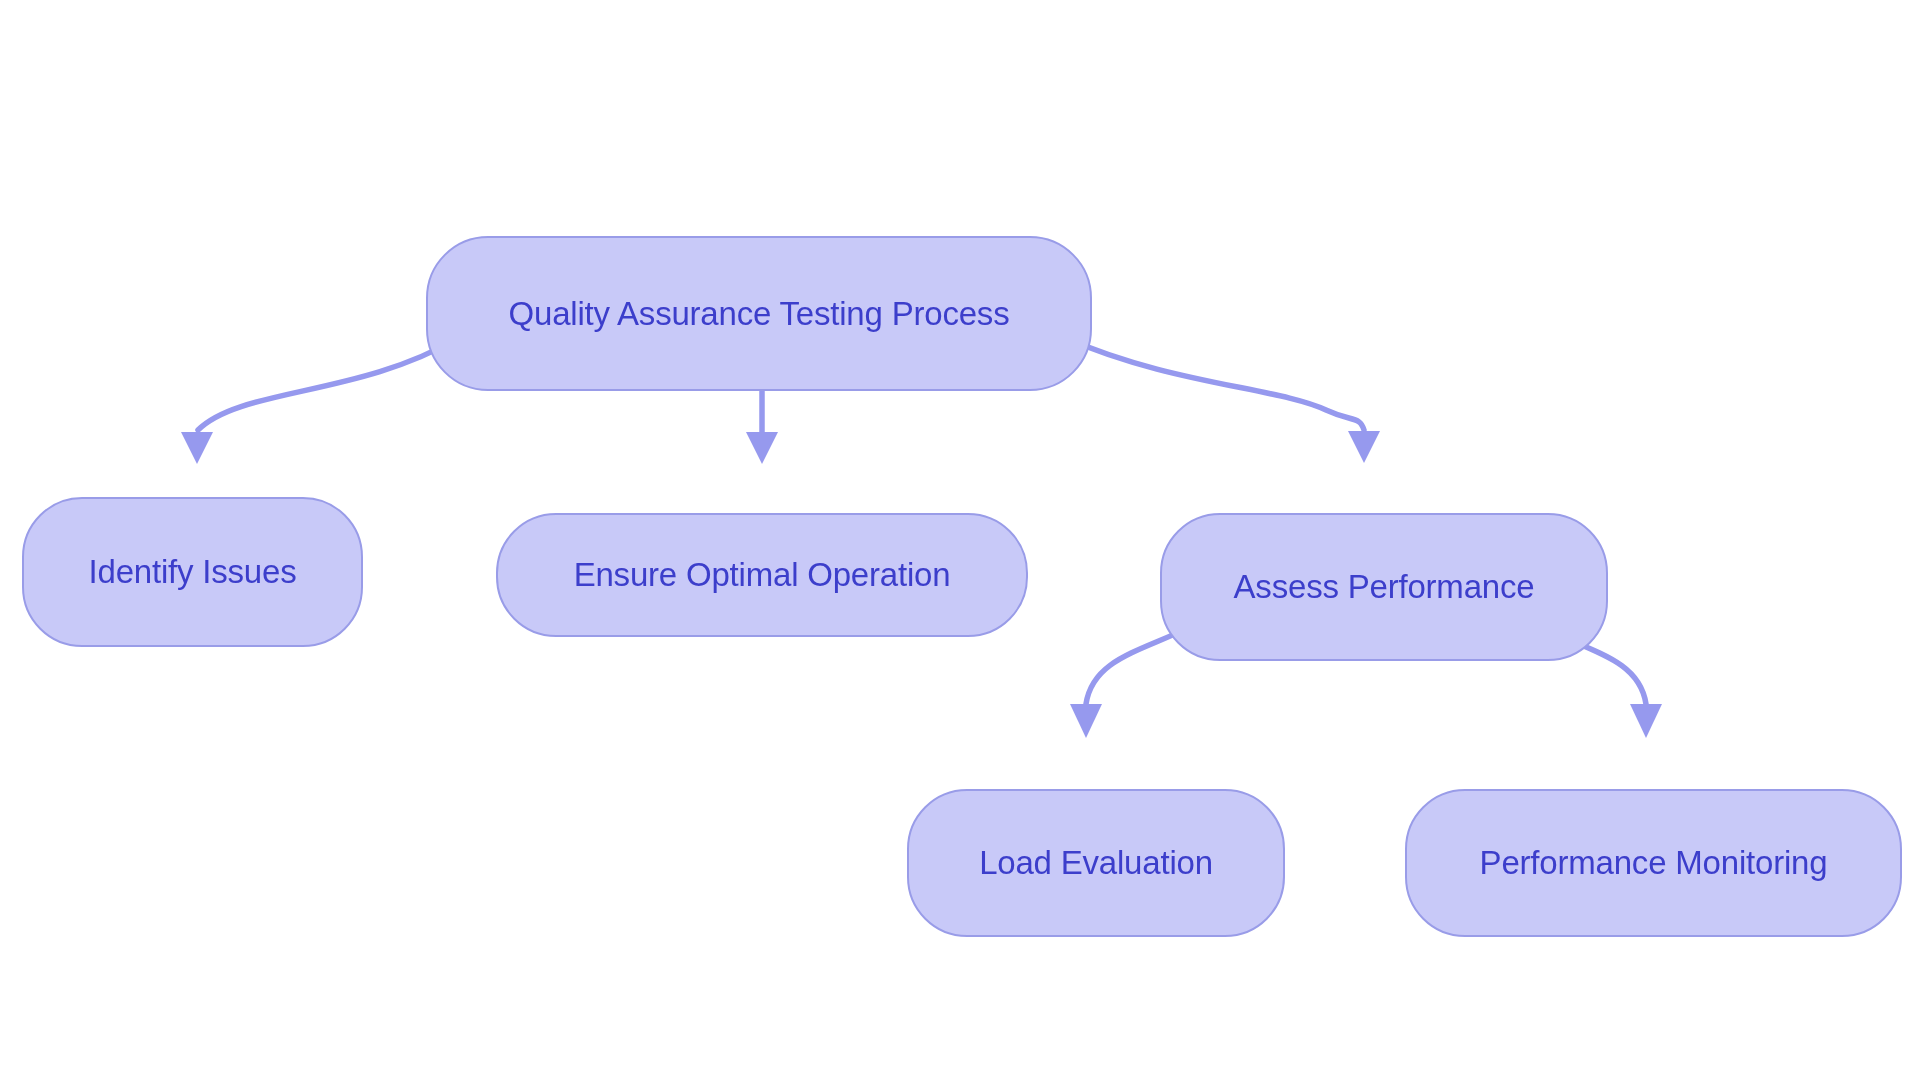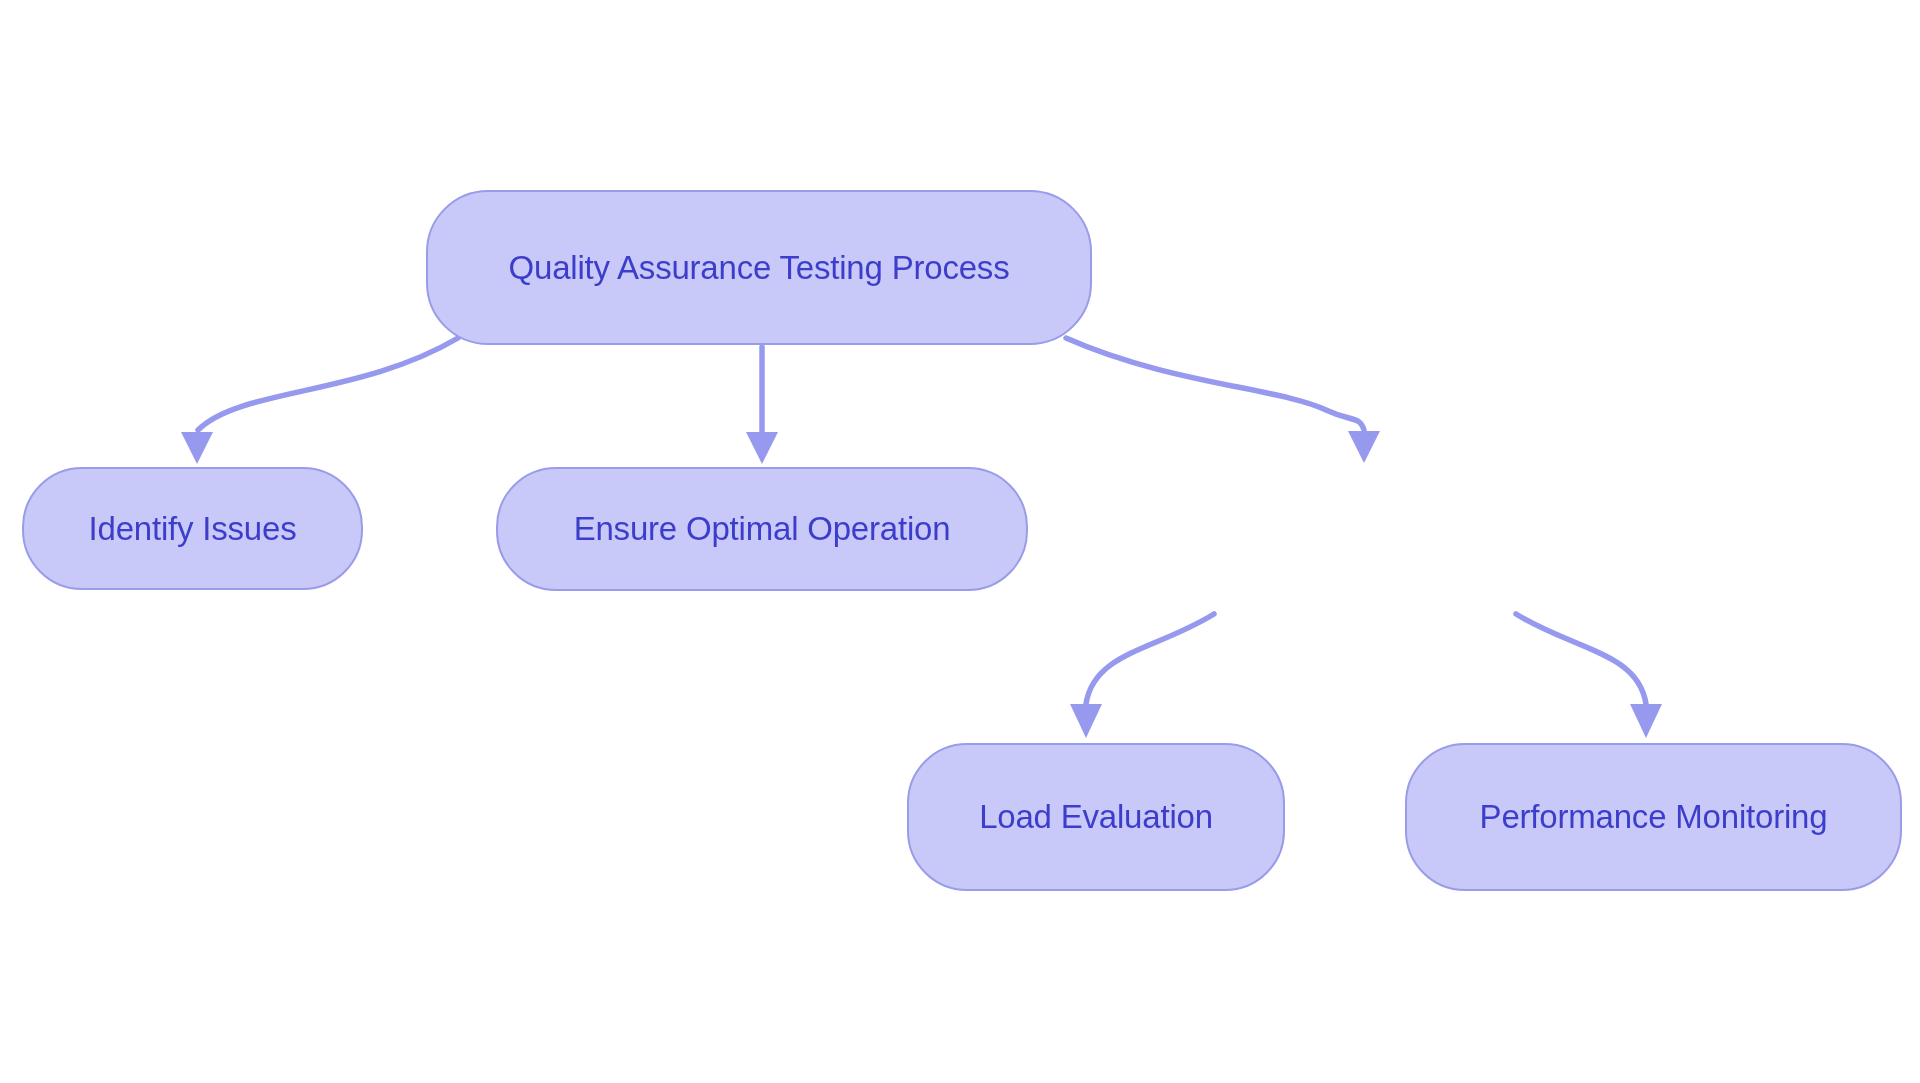--- a/index.html
+++ b/index.html
@@ -41,24 +41,25 @@
     justify-content: center;
     background: var(--node-fill, #c8c9f8);
     border: 2.5px solid var(--node-border, #999ce8);
     border-radius: 60px;
     color: var(--node-text, #3c3ecb);
     font-size: 33px;
     line-height: 1.2;
     text-align: left;
     white-space: nowrap;
     letter-spacing: -0.2px;
+    margin-top: 46px;
   }
   
   .node-root     { left: 426px; top: 190px; width: 666px; height: 155px; border-radius: 62px; }
-  .node-identify { left:  22px; top: 467px; width: 341px; height: 123px; }
+  .node-identify { left:  22px; top: 451px; width: 341px; height: 150px; }
   .node-ensure   { left: 496px; top: 467px; width: 532px; height: 124px; }
   .node-assess   { left: 1160px; top: 467px; width: 448px; height: 148px; }
   .node-load     { left: 907px; top: 743px; width: 378px; height: 148px; }
   .node-monitor  { left: 1405px; top: 743px; width: 497px; height: 148px; }
 </style>
 </head>
 <body style="--background: #ffffff; --node-fill: #c8c9f8; --node-border: #999ce8; --node-text: #3c3ecb; --edge: #9699ee;">
 
 <div class="canvas">
 
@@ -85,20 +86,23 @@
   </div>
 
   <div class="node node-identify">
     <span>Identify Issues</span>
   </div>
 
   <div class="node node-ensure">
     <span>Ensure Optimal Operation</span>
   </div>
 
+  <div class="node node-assess">
+    <span>Assess Performance</span>
+  </div>
 
   <div class="node node-load">
     <span>Load Evaluation</span>
   </div>
 
   <div class="node node-monitor">
     <span>Performance Monitoring</span>
   </div>
 
 </div>

